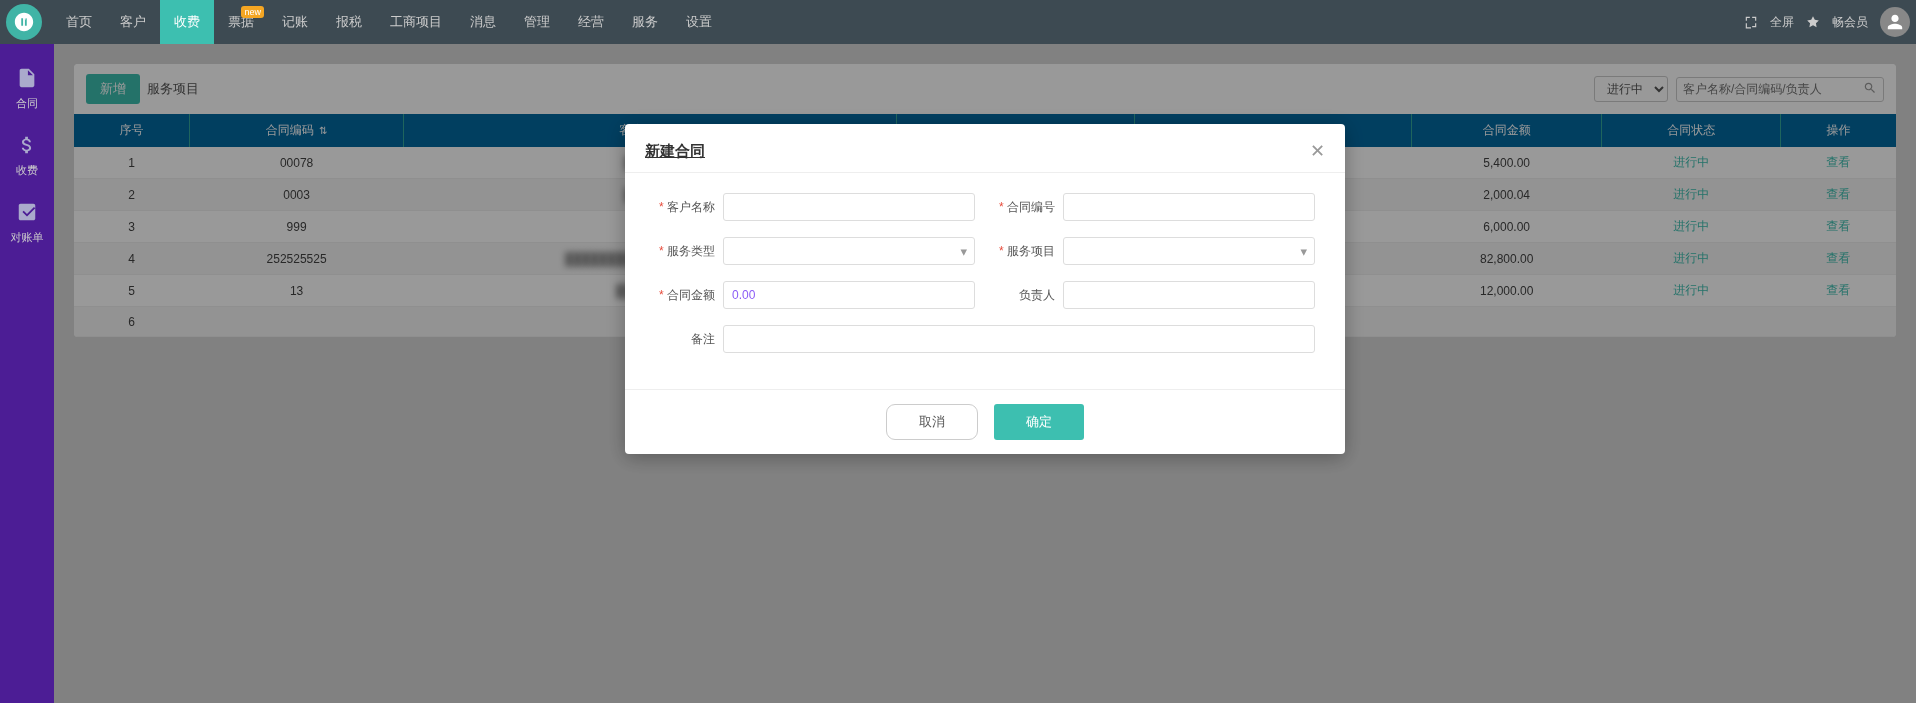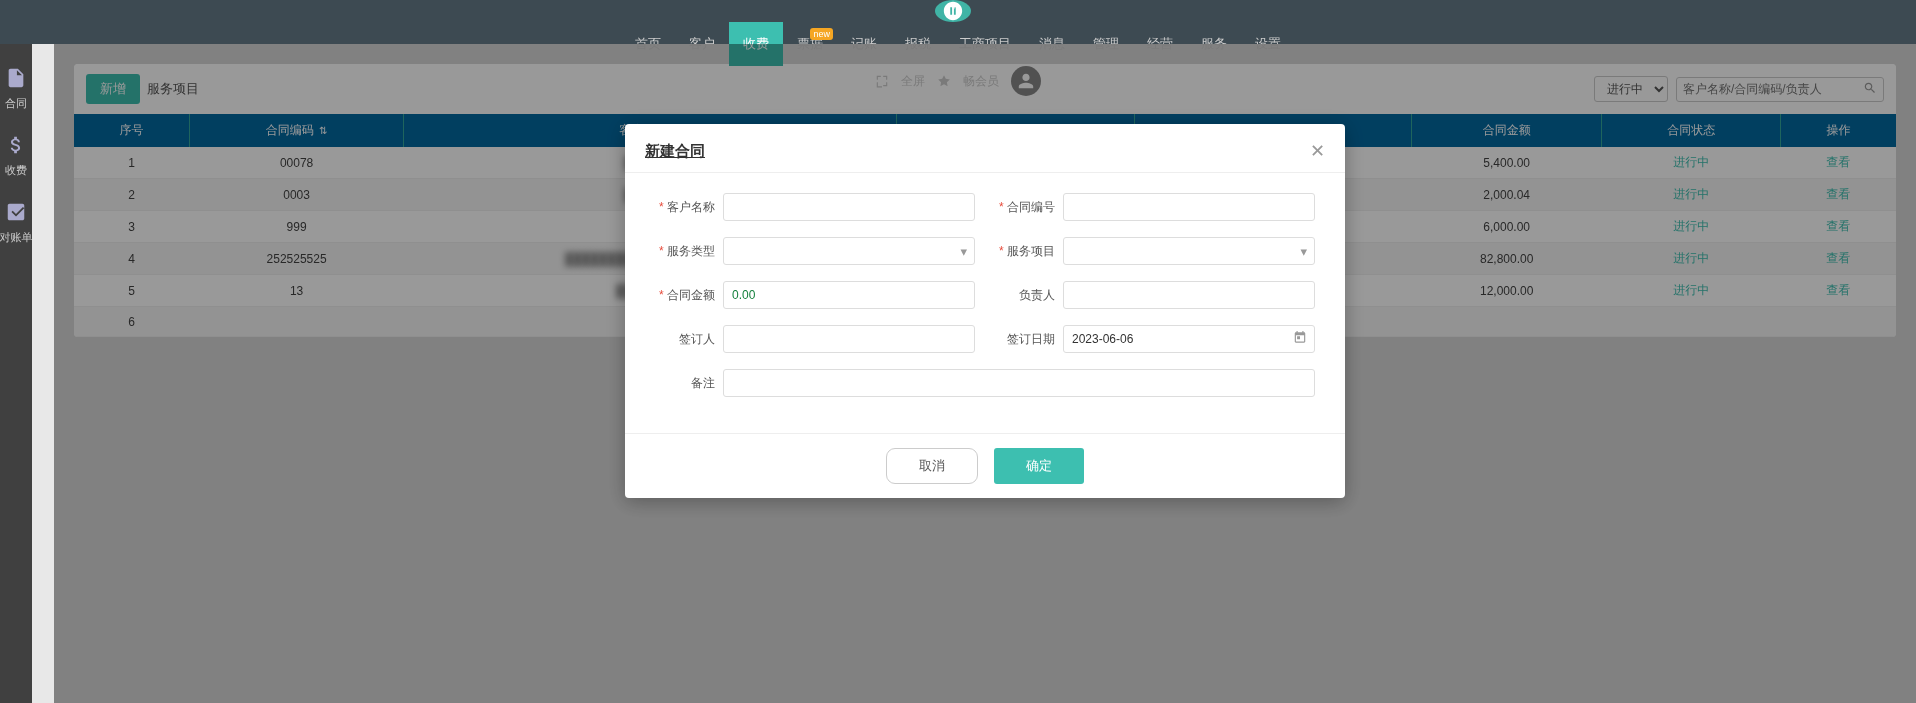--- a/index.html
+++ b/index.html
@@ -4,25 +4,24 @@
   <style>
     * { margin: 0; padding: 0; box-sizing: border-box; }
     body { font-family: 'Microsoft YaHei', Arial, sans-serif; font-size: 13px; background: #e8e8e8; width: 1916px; min-height: 703px; overflow: hidden; }
 
     
     .top-nav {
       background: #3d4a52;
       height: 44px;
       display: flex;
       align-items: center;
-      padding: 0 28px;
+      padding: 0 6px;
       position: fixed;
       top: 0; left: 0; right: 0;
       z-index: 100;
-      flex-direction: column;
     }
     .top-nav .logo {
       width: 36px; height: 36px;
       background: #40b4a6;
       border-radius: 50%;
       display: flex; align-items: center; justify-content: center;
       margin-right: 10px;
     }
     .top-nav .logo svg { width: 22px; height: 22px; }
     .nav-items { display: flex; align-items: center; flex: 1; }
@@ -62,22 +61,22 @@
       border-radius: 50%;
       display: flex; align-items: center; justify-content: center;
       color: #fff; font-size: 14px;
       cursor: pointer;
     }
 
     
     .sidebar {
       position: fixed;
       top: 44px; left: 0;
-      width: 32px;
-      background: #404040;
+      width: 54px;
+      background: #4c1d95;
       height: calc(100% - 44px);
       display: flex; flex-direction: column;
       align-items: center;
       padding-top: 10px;
       z-index: 99;
     }
     .sidebar-item {
       width: 54px;
       display: flex; flex-direction: column;
       align-items: center;
@@ -254,21 +253,21 @@
       content: '* ';
       color: #e74c3c;
     }
     .form-input {
       flex: 1;
       border: 1px solid #ddd;
       border-radius: 3px;
       padding: 6px 8px;
       font-size: 12px;
       outline: none;
-      color: #15803d;
+      color: #8b5cf6;
     }
     .select-wrapper {
       flex: 1;
       position: relative;
     }
     .select-wrapper select {
       width: 100%;
       border: 1px solid #ddd;
       border-radius: 3px;
       padding: 6px 28px 6px 8px;
@@ -563,37 +562,20 @@
         <div class="form-group">
           <label class="form-label required">合同金额</label>
           <input type="text" class="form-input" value="0.00" style="">
         </div>
         <div class="form-group">
           <label class="form-label">负责人</label>
           <input type="text" class="form-input" value="" style="">
         </div>
       </div>
 
-      <div class="form-row">
-        <div class="form-group">
-          <label class="form-label">签订人</label>
-          <input type="text" class="form-input" value="" style="">
-        </div>
-        <div class="form-group">
-          <label class="form-label">签订日期</label>
-          <div class="date-wrapper">
-            <input type="text" value="2023-06-06" style="">
-            <span class="cal-icon">
-              <svg width="14" height="14" viewBox="0 0 24 24" fill="#999">
-                  <path d="M19 3h-1V1h-2v2H8V1H6v2H5c-1.1 0-2 .9-2 2v14c0 1.1.9 2 2 2h14c1.1 0 2-.9 2-2V5c0-1.1-.9-2-2-2zm0 16H5V8h14v11zM7 10h5v5H7z"></path>
-                </svg>
-            </span>
-          </div>
-        </div>
-      </div>
 
       <div class="form-row">
         <div class="form-group">
           <label class="form-label">备注</label>
           <input type="text" class="form-input" value="" style="flex: 1 1 0%;">
         </div>
       </div>
     </div>
     <div class="modal-footer">
       <button class="btn-cancel">取消</button>

